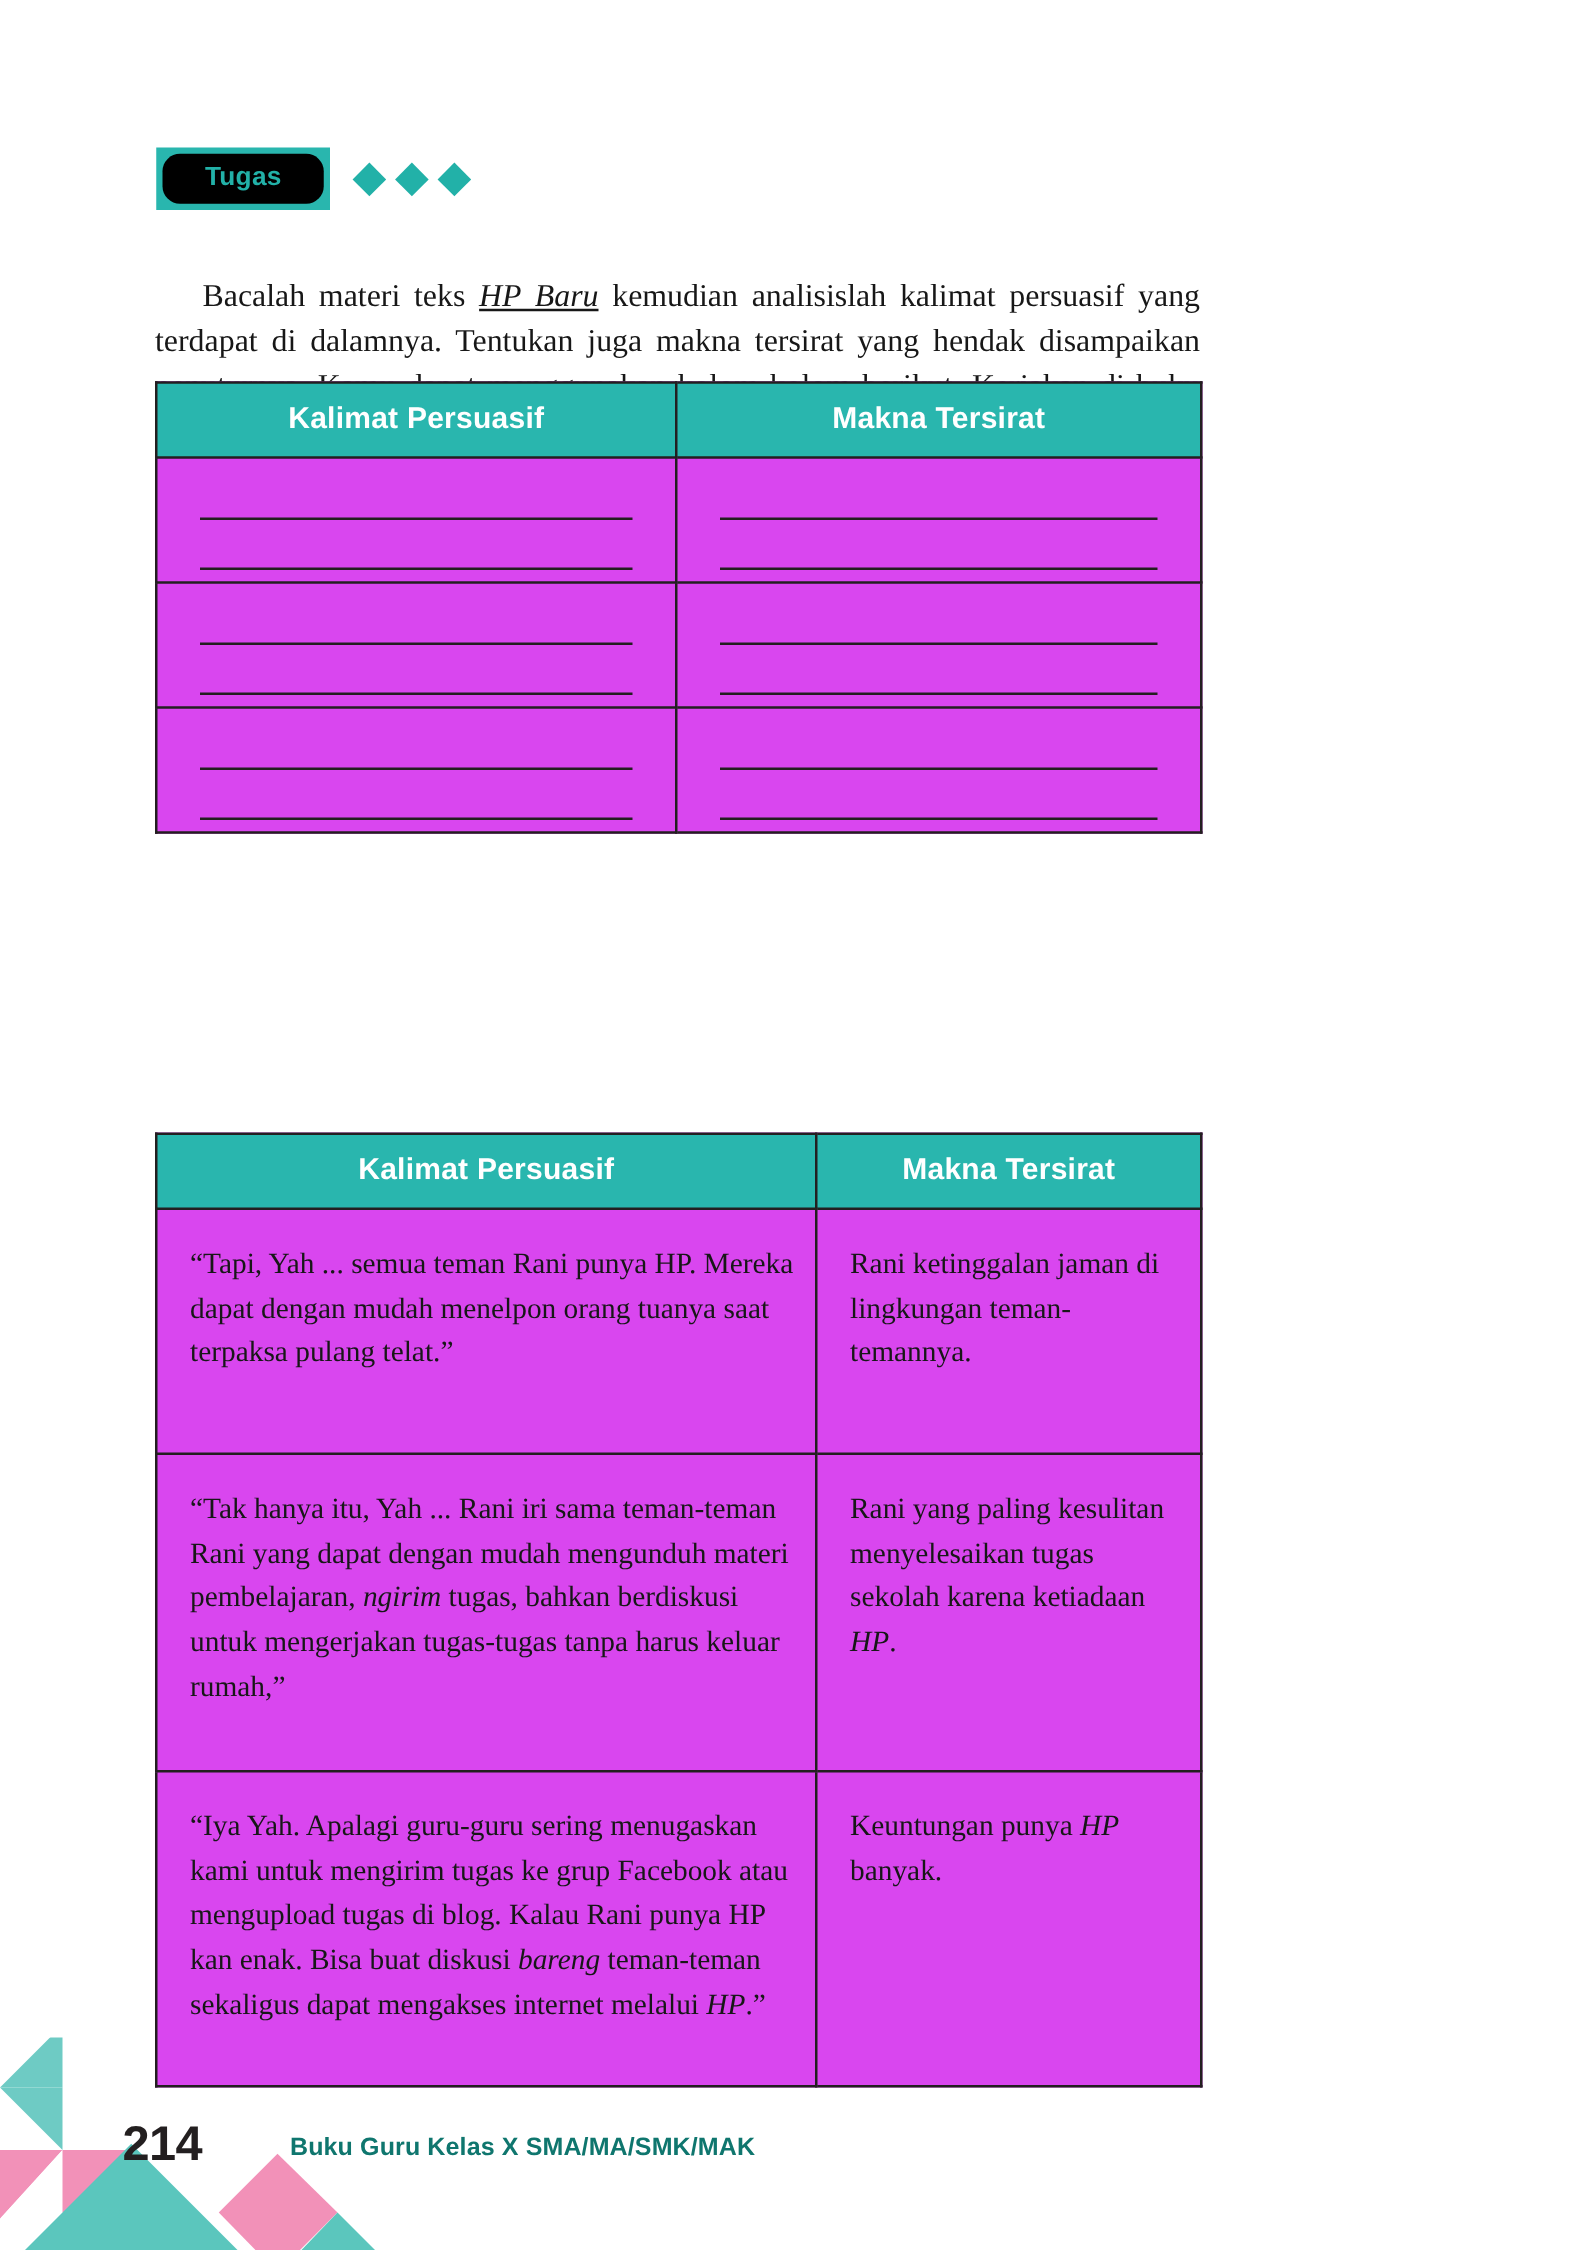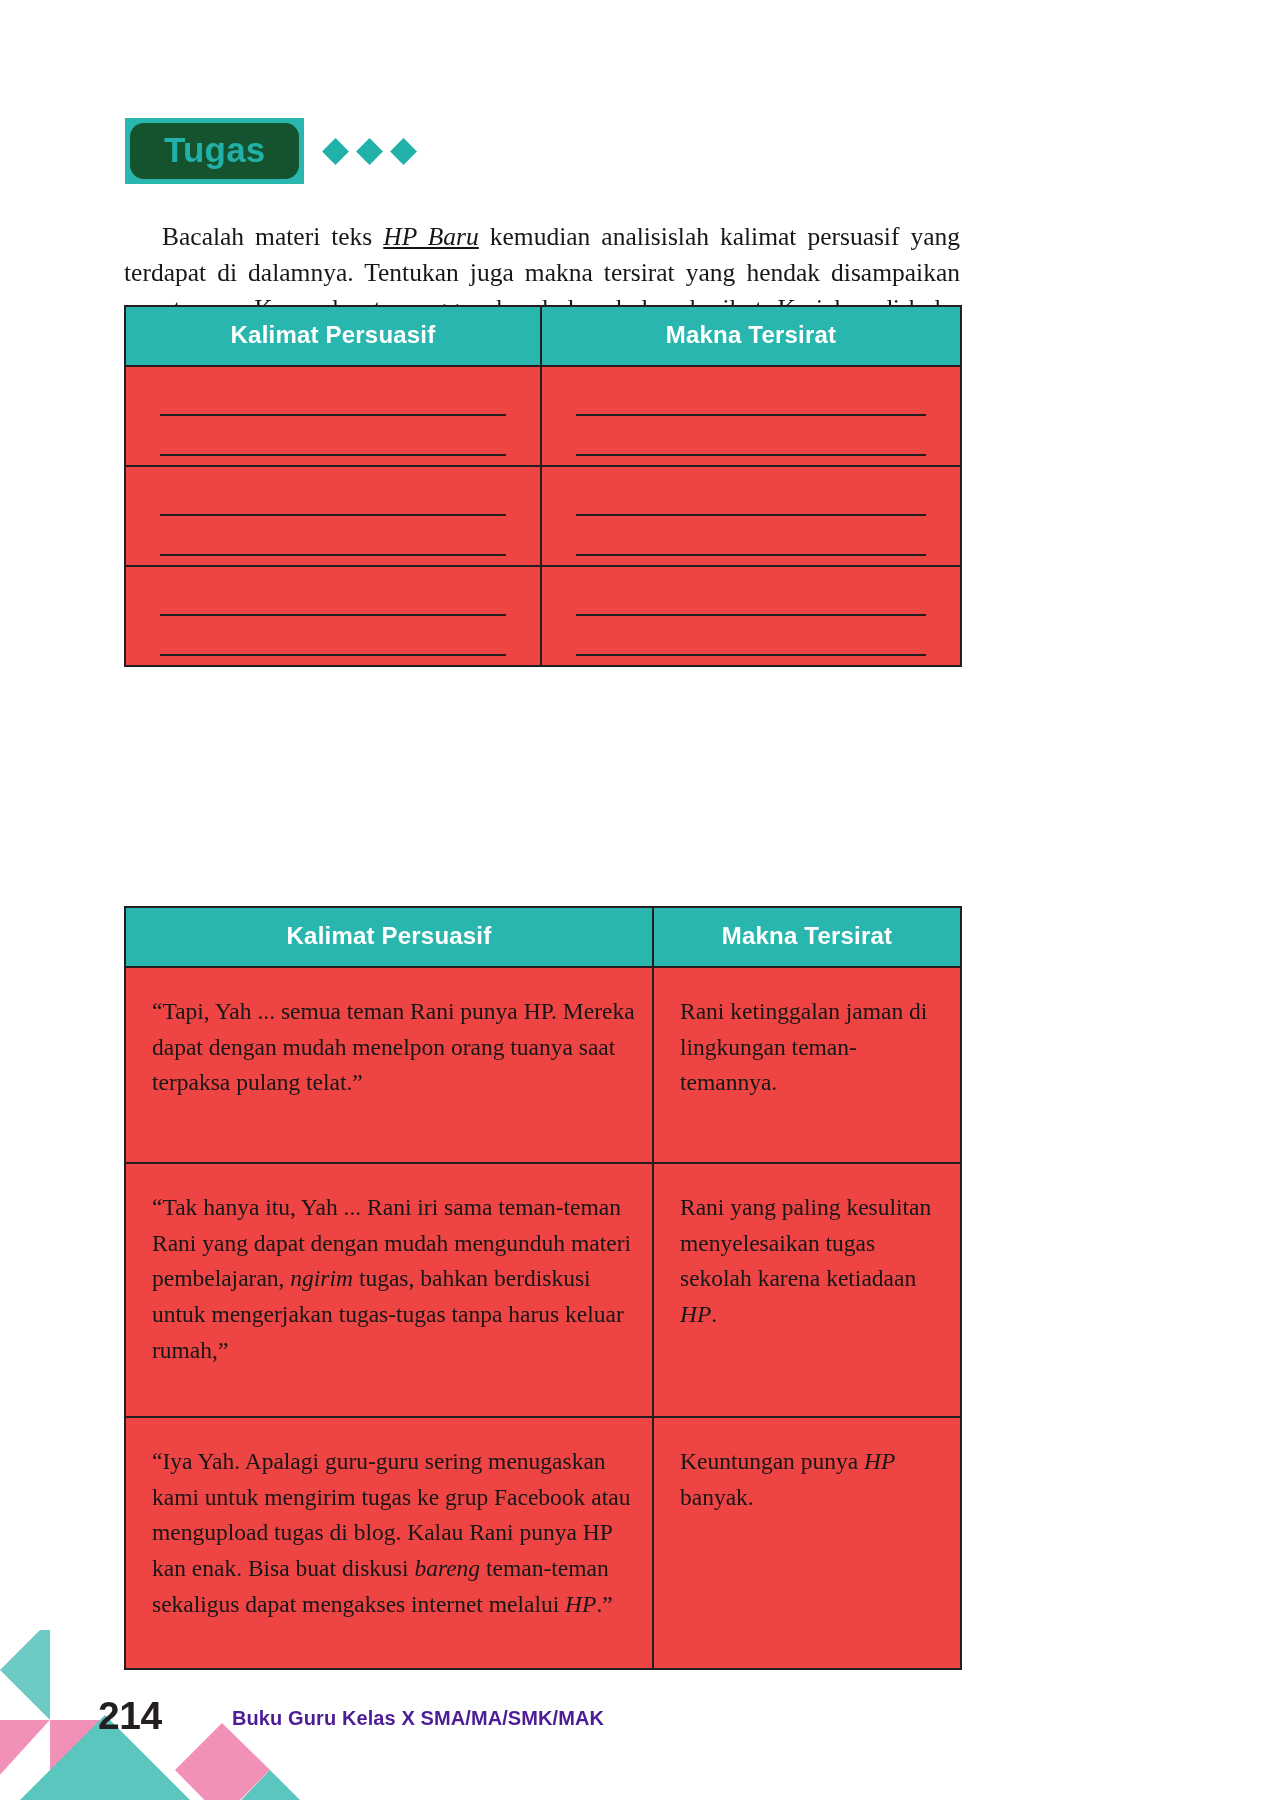--- a/index.html
+++ b/index.html
@@ -28,26 +28,26 @@
     display: flex;
     align-items: center;
   }
   .badge {
     position: relative;
     background: #29b6ae;
     padding: 5px;
     display: inline-block;
   }
   .badge-inner {
-    background: #14532d;
+    background: #000000;
     border-radius: 14px;
     padding: 7px 34px 9px 34px;
     font-family: "Liberation Sans", sans-serif;
     font-weight: bold;
-    font-size: 35px;
+    font-size: 21px;
     color: #22b1a8;
     letter-spacing: 0.2px;
     white-space: nowrap;
     text-align: center;
   }
   .diamonds {
     display: flex;
     align-items: center;
     margin-left: 22px;
   }
@@ -69,21 +69,21 @@
     text-align: justify;
     text-indent: 38px;
   }
   .para i { font-style: italic; text-decoration: underline; }
 
   
   table.book-table {
     position: absolute;
     border-collapse: collapse;
     table-layout: fixed;
-    background: #ef4444;
+    background: #d946ef;
   }
   table.book-table th,
   table.book-table td {
     border: 2.5px solid #231f20;
     vertical-align: top;
   }
   table.book-table th {
     background: #29b6ae;
     color: #ffffff;
     font-family: "Liberation Sans", sans-serif;
@@ -145,21 +145,21 @@
     color: #231f20;
     letter-spacing: -0.5px;
   }
   .footer-title {
     position: absolute;
     left: 232px;
     bottom: 70px;
     font-family: "Liberation Sans", sans-serif;
     font-weight: bold;
     font-size: 20px;
-    color: #4c1d95;
+    color: #0f766e;
     letter-spacing: 0.1px;
     white-space: nowrap;
   }
 </style>
 </head>
 <body>
 
 <div class="page">
 
   <div class="badge-row" style="left:125px; top:118px;">

